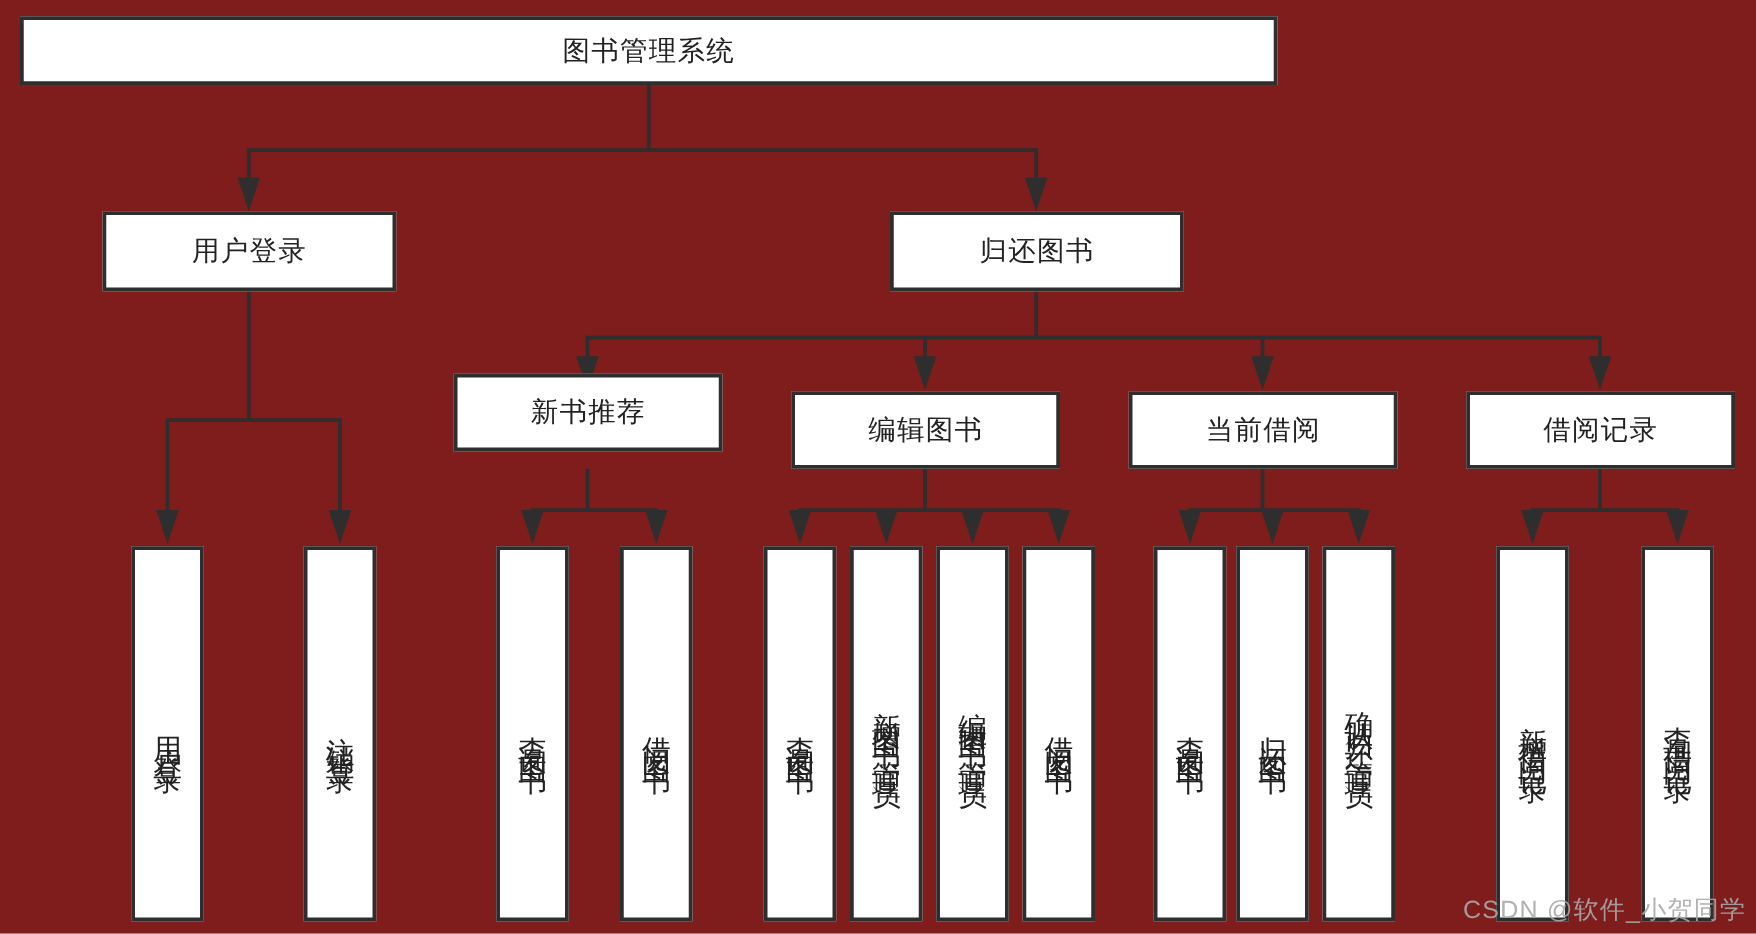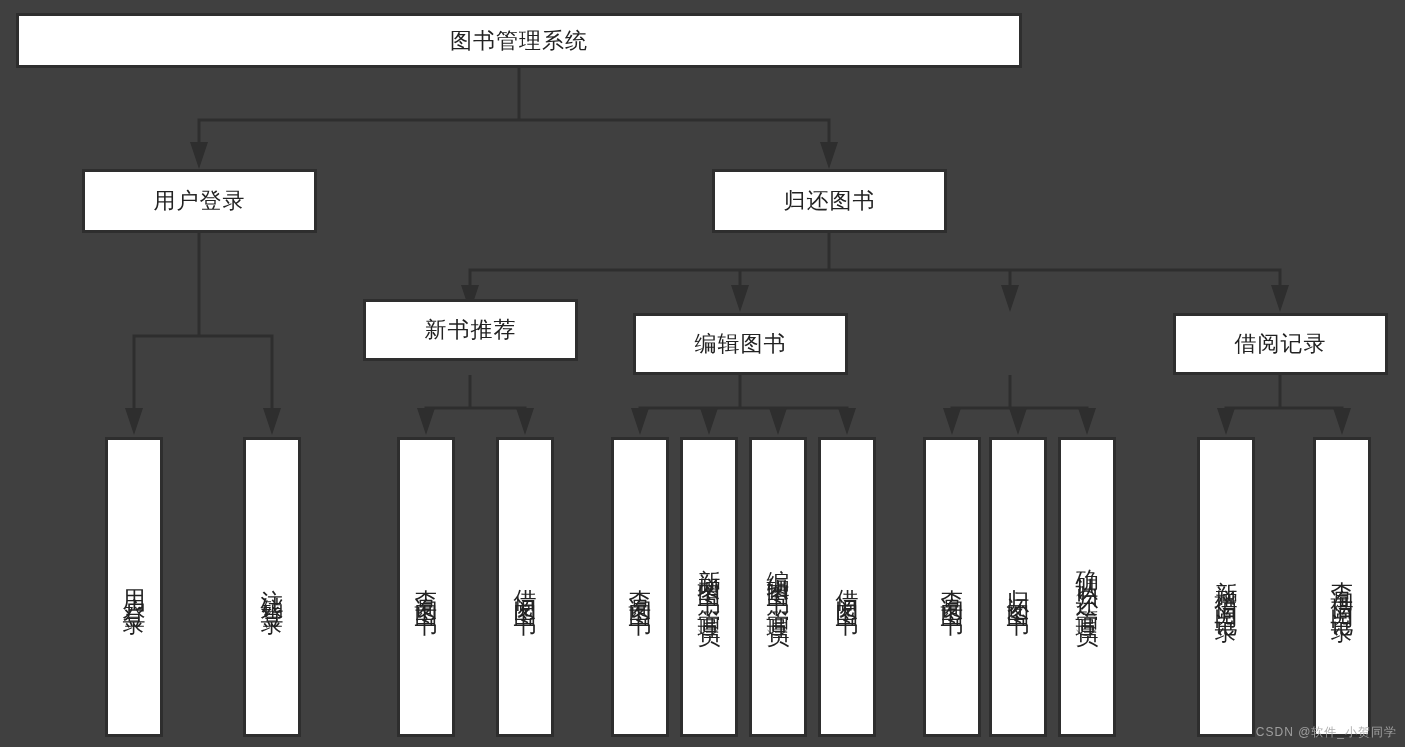--- a/index.html
+++ b/index.html
@@ -1,19 +1,19 @@
 <!DOCTYPE html>
 <html><head>
 <meta charset="utf-8">
 <style>
   html,body{margin:0;padding:0;background:#ffffff;}
   .canvas{
     position:relative;
     width:1405px;height:747px;
-    background:#404040;
+    background:#7f1d1d;
     font-family:"Liberation Sans","DejaVu Sans",sans-serif;
     overflow:hidden;
   }
   .wires{position:absolute;left:0;top:0;width:1405px;height:747px;}
   .box{
     position:absolute;
     box-sizing:border-box;
     background:#ffffff;
     border:3px solid #2e2e2e;
     color:#222222;
@@ -50,21 +50,21 @@
   .n-leaf-7 {left:818px;}
   .n-leaf-8 {left:923px;}
   .n-leaf-9 {left:989px;}
   .n-leaf-10{left:1058px;}
   .n-leaf-11{left:1197px;}
   .n-leaf-12{left:1313px;}
   .watermark{
     position:absolute;
     right:8px;bottom:6px;
     color:#a8a8a8;
-    font-size:12px;
+    font-size:20px;
     letter-spacing:1px;
     z-index:5;
     opacity:.9;
   }
   .wires path, .wires polyline{stroke:#2e2e2e;stroke-width:3;fill:none;}
   .wires polygon{fill:#2e2e2e;stroke:none;}
 </style>
 </head>
 <body>
 
@@ -129,20 +129,21 @@
     </g>
   </svg>
 
   <div class="box n-root">图书管理系统</div>
 
   <div class="box n-l2-0">用户登录</div>
   <div class="box n-l2-1">归还图书</div>
 
   <div class="box n-l3-0">新书推荐</div>
   <div class="box n-l3-1">编辑图书</div>
+  <div class="box n-l3-2">当前借阅</div>
   <div class="box n-l3-3">借阅记录</div>
 
   <div class="box vbox leaf n-leaf-0">用户登录</div>
   <div class="box vbox leaf n-leaf-1">注销登录</div>
   <div class="box vbox leaf n-leaf-2">查询图书</div>
   <div class="box vbox leaf n-leaf-3">借阅图书</div>
   <div class="box vbox leaf n-leaf-4">查询图书</div>
   <div class="box vbox leaf n-leaf-5">新增图书（管理员）</div>
   <div class="box vbox leaf n-leaf-6">编辑图书（管理员）</div>
   <div class="box vbox leaf n-leaf-7">借阅图书</div>

